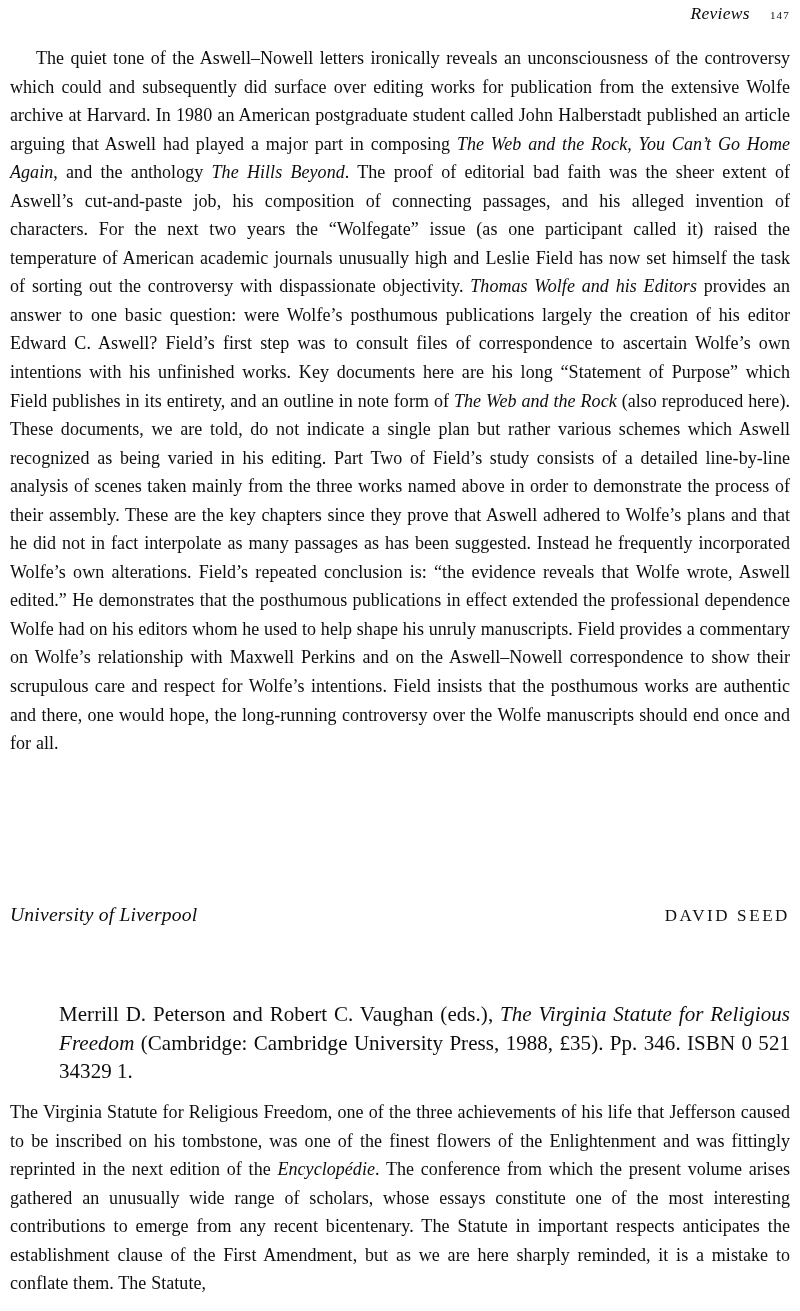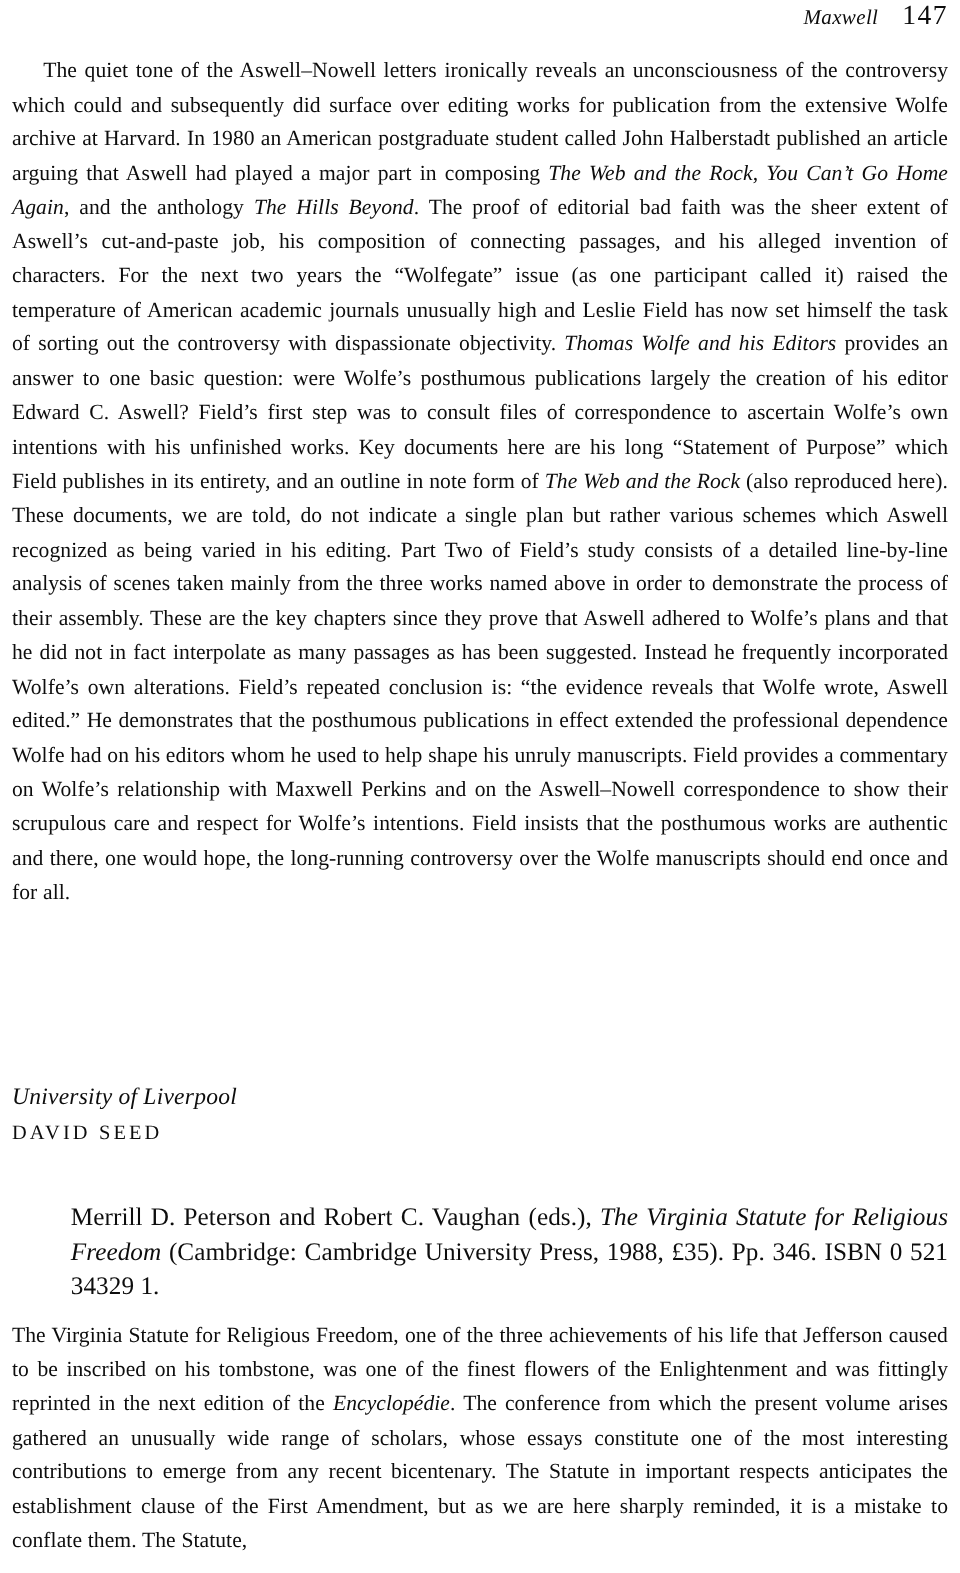--- a/index.html
+++ b/index.html
@@ -37,21 +37,21 @@
     font-size: 17.5px;
     line-height: 22px;
   }
   .rh-title {
     font-style: italic;
     letter-spacing: 0.3px;
   }
   .rh-folio {
     margin-left: 20px;
     letter-spacing: 1.2px;
-    font-size: 23px;
+    font-size: 11px;
   }
 
   
   .body-block {
     position: absolute;
     left: 10px;
     right: 10px;
     top: 44px;
   }
 
@@ -80,21 +80,20 @@
   .byline {
     position: absolute;
     left: 10px;
     right: 10px;
     top: 901px;
     display: flex;
     align-items: baseline;
     justify-content: space-between;
     font-size: 19.6px;
     line-height: 28.55px;
-    flex-direction: column;
   }
   .byline-affiliation {
     font-style: italic;
     letter-spacing: 0.2px;
   }
   .byline-author {
     font-style: normal;
     font-size: 17px;
     letter-spacing: 2.6px;
     text-transform: uppercase;
@@ -120,21 +119,21 @@
     right: 10px;
     top: 1098px;
   }
 </style>
 </head>
 <body>
 
 <div class="page">
 
   <div class="running-head">
-    <span class="rh-title">Maxwell</span><span class="rh-folio">147</span>
+    <span class="rh-title">Reviews</span><span class="rh-folio">147</span>
   </div>
 
   <div class="body-block">
     <p class="para indent-first"><span>The quiet tone of the Aswell–Nowell letters ironically reveals an unconsciousness of the controversy which could and subsequently did surface over editing works for publication from the extensive Wolfe archive at Harvard. In 1980 an American postgraduate student called John Halberstadt published an article arguing that Aswell had played a major part in composing </span><i>The Web and the Rock, You Can’t Go Home Again</i><span>, and the anthology </span><i>The Hills Beyond</i><span>. The proof of editorial bad faith was the sheer extent of Aswell’s cut-and-paste job, his composition of connecting passages, and his alleged invention of characters. For the next two years the “Wolfegate” issue (as one participant called it) raised the temperature of American academic journals unusually high and Leslie Field has now set himself the task of sorting out the controversy with dispassionate objectivity. </span><i>Thomas Wolfe and his Editors</i><span> provides an answer to one basic question: were Wolfe’s posthumous publications largely the creation of his editor Edward C. Aswell? Field’s first step was to consult files of correspondence to ascertain Wolfe’s own intentions with his unfinished works. Key documents here are his long “Statement of Purpose” which Field publishes in its entirety, and an outline in note form of </span><i>The Web and the Rock</i><span> (also reproduced here). These documents, we are told, do not indicate a single plan but rather various schemes which Aswell recognized as being varied in his editing. Part Two of Field’s study consists of a detailed line-by-line analysis of scenes taken mainly from the three works named above in order to demonstrate the process of their assembly. These are the key chapters since they prove that Aswell adhered to Wolfe’s plans and that he did not in fact interpolate as many passages as has been suggested. Instead he frequently incorporated Wolfe’s own alterations. Field’s repeated conclusion is: “the evidence reveals that Wolfe wrote, Aswell edited.” He demonstrates that the posthumous publications in effect extended the professional dependence Wolfe had on his editors whom he used to help shape his unruly manuscripts. Field provides a commentary on Wolfe’s relationship with Maxwell Perkins and on the Aswell–Nowell correspondence to show their scrupulous care and respect for Wolfe’s intentions. Field insists that the posthumous works are authentic and there, one would hope, the long-running controversy over the Wolfe manuscripts should end once and for all.</span></p>
   </div>
 
   <div class="byline">
     <span class="byline-affiliation">University of Liverpool</span>
     <span class="byline-author">DAVID SEED</span>
   </div>

